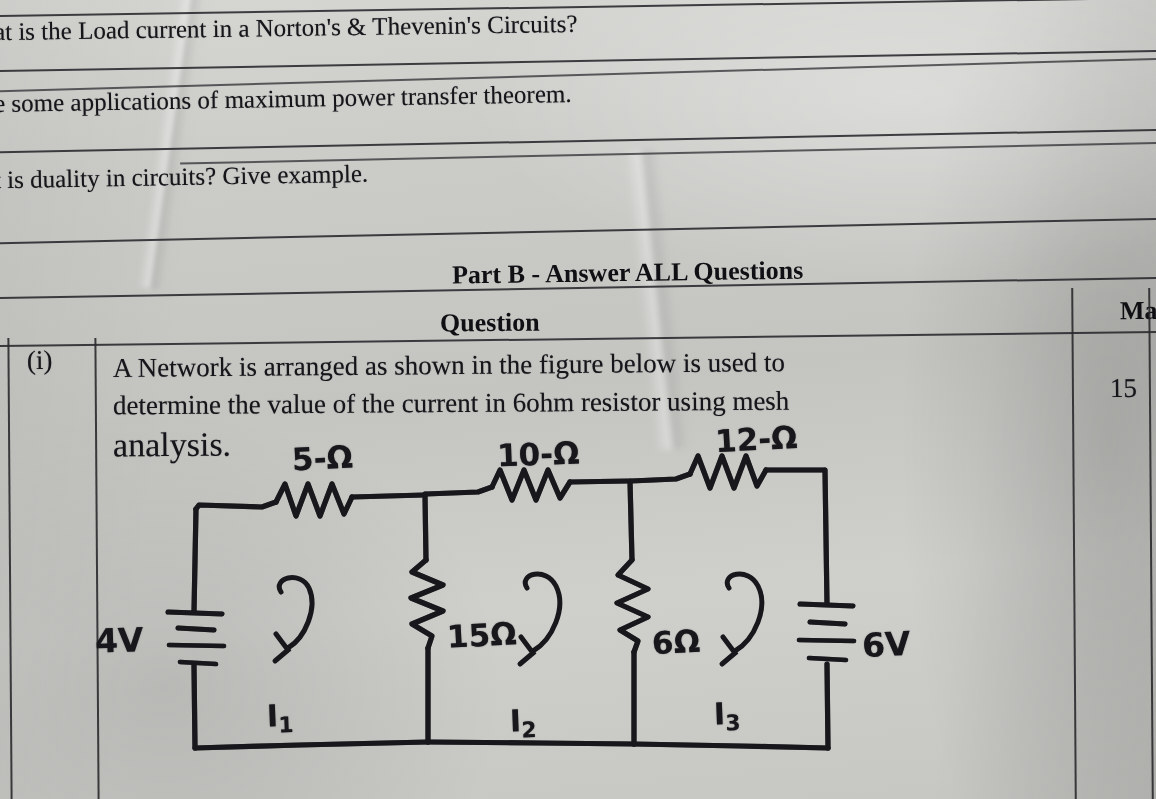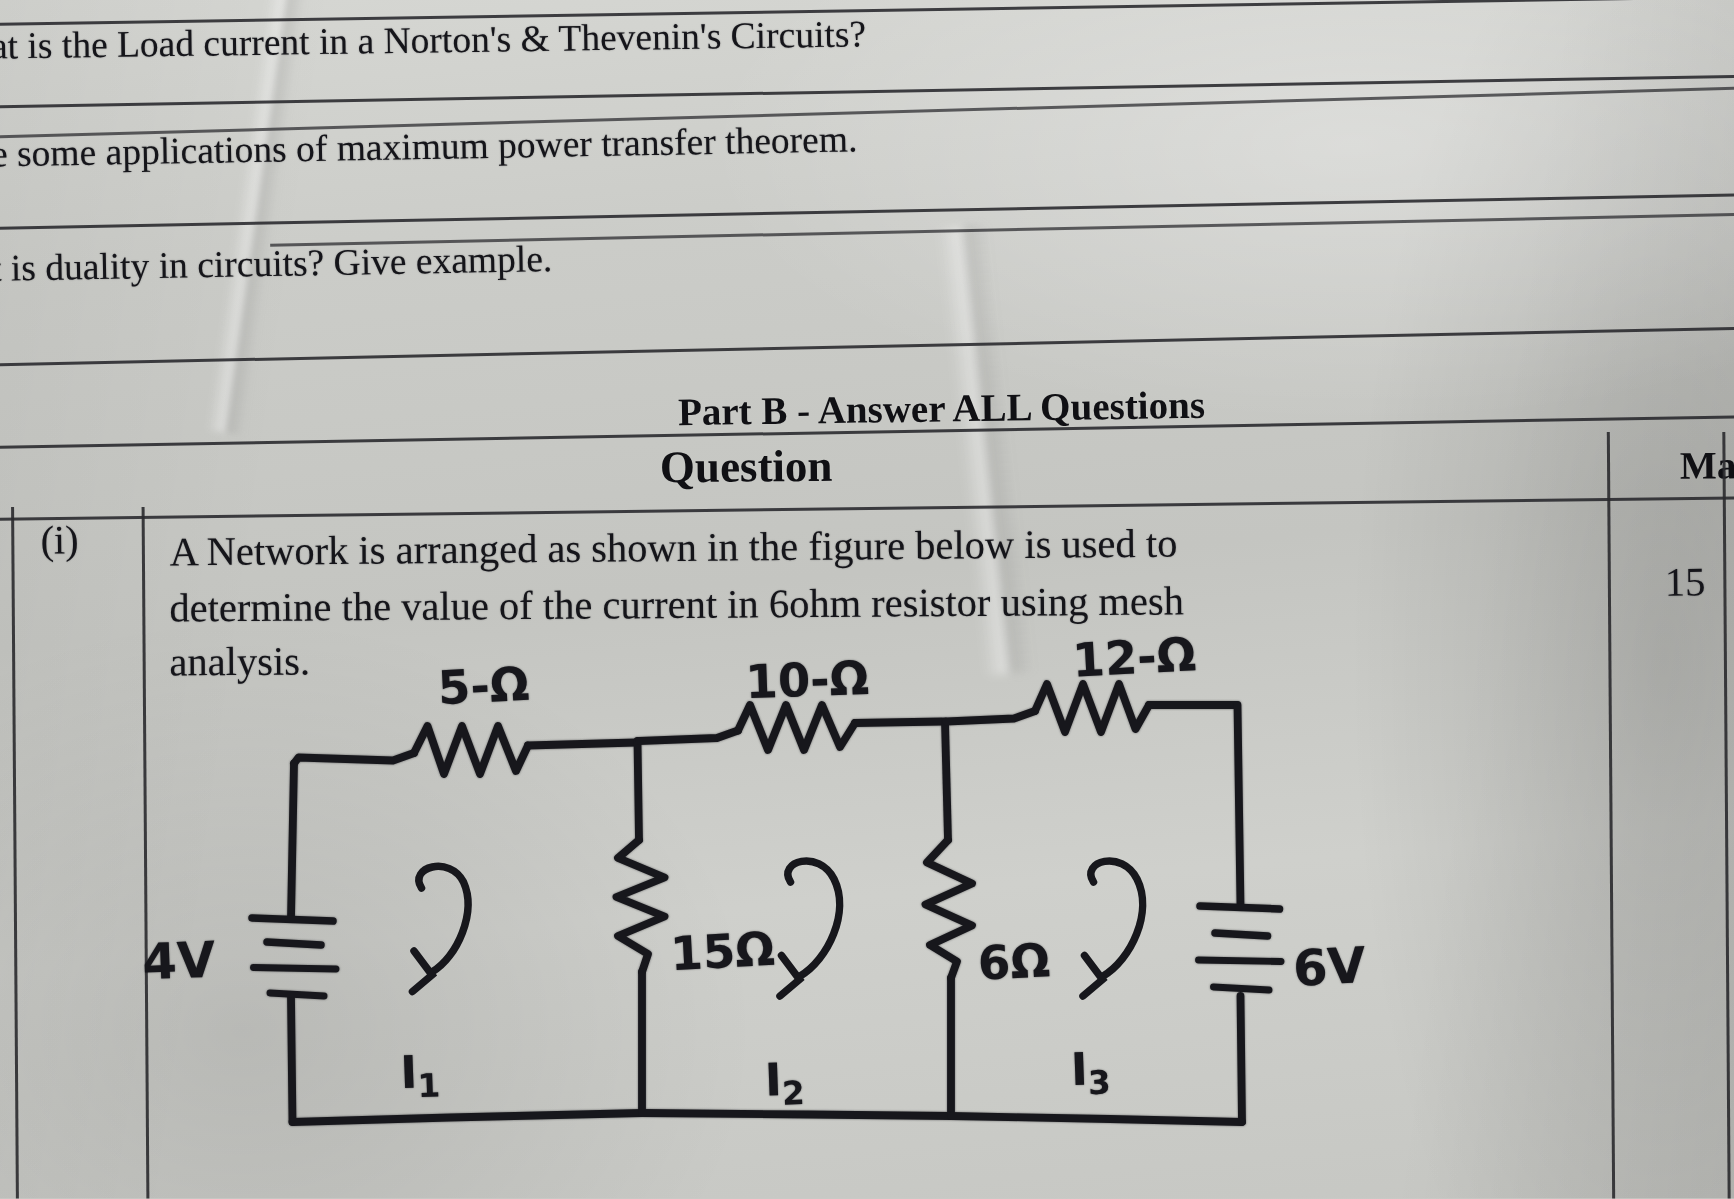--- a/index.html
+++ b/index.html
@@ -87,35 +87,35 @@
 <div class="rule thin" style="left:180px;top:152px;width:1000px;transform:rotate(-1.2deg);"></div>
 
 <div class="line" style="left:-6px;top:163px;font-size:25px;transform:rotate(-1.0deg);">t is duality in circuits? Give example.</div>
 
 <div class="rule" style="left:-10px;top:230px;width:1180px;transform:rotate(-1.2deg);"></div>
 
 <div class="hdr-center" style="left:452px;top:258px;font-size:26px;transform:rotate(-0.8deg);">Part  B - Answer ALL Questions</div>
 
 <div class="rule" style="left:-10px;top:287px;width:1180px;transform:rotate(-1.0deg);"></div>
 
-<div class="hdr-center" style="left:440px;top:295px;font-size:30px;transform:rotate(-0.5deg);">Question</div>
+<div class="hdr-center" style="left:440px;top:308px;font-size:26px;transform:rotate(-0.5deg);">Question</div>
 <div class="hdr-center" style="left:1120px;top:296px;font-size:26px;transform:rotate(-0.5deg);">Mar</div>
 
 <div class="rule" style="left:-10px;top:338px;width:1180px;transform:rotate(-0.7deg);"></div>
 
 <div class="vline" style="left:9px;top:338px;height:462px;transform:rotate(-0.4deg);"></div>
 <div class="vline" style="left:96px;top:338px;height:462px;transform:rotate(-0.4deg);"></div>
 <div class="vline" style="left:1073px;top:288px;height:512px;transform:rotate(-0.4deg);"></div>
 <div class="vline" style="left:1150px;top:288px;height:512px;transform:rotate(-0.4deg);"></div>
 
 <div class="line" style="left:27px;top:345px;font-size:27px;transform:rotate(-0.6deg);">(i)</div>
 
 <div class="line" style="left:113px;top:350px;font-size:27px;transform:rotate(-0.5deg);">A Network is arranged as shown in the figure below is used to</div>
 <div class="line" style="left:113px;top:388px;font-size:27px;transform:rotate(-0.4deg);">determine the value of the current in 6ohm resistor using mesh</div>
-<div class="line" style="left:113px;top:426px;font-size:27px;transform:rotate(-0.4deg);">analysis.</div>
+<div class="line" style="left:113px;top:426px;font-size:34px;transform:rotate(-0.4deg);">analysis.</div>
 
 <div class="line" style="left:1110px;top:373px;font-size:27px;transform:rotate(-0.5deg);">15</div>
 
 <svg id="circuit" viewBox="0 0 1156 799" xmlns="http://www.w3.org/2000/svg">
   <g fill="none" stroke="#17171c" stroke-width="5.2" stroke-linecap="round" stroke-linejoin="round" style="filter:drop-shadow(0 0 .6px rgba(25,25,30,.55));">
 
     <path d="M196,509 L199,505 L262,507 L276,502"></path>
 
     <path d="M276,502 L285,484 L296,516 L308,484 L320,516 L332,484 L344,514 L352,497"></path>
     <path d="M352,497 L424,495"></path>

